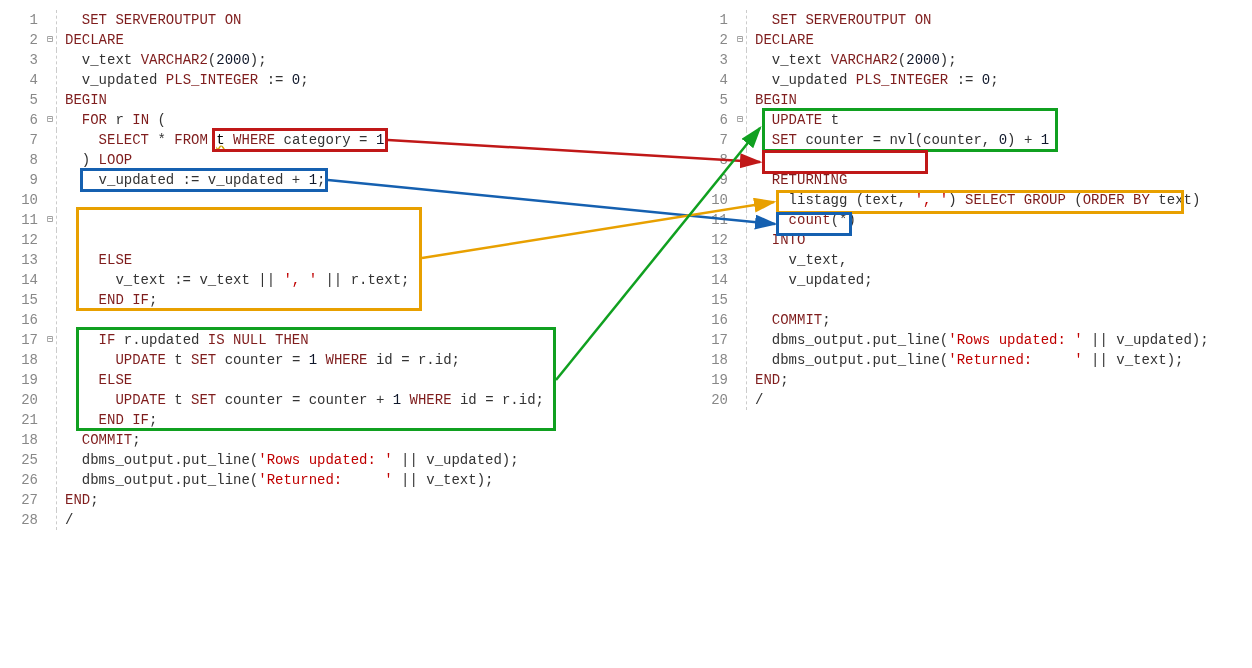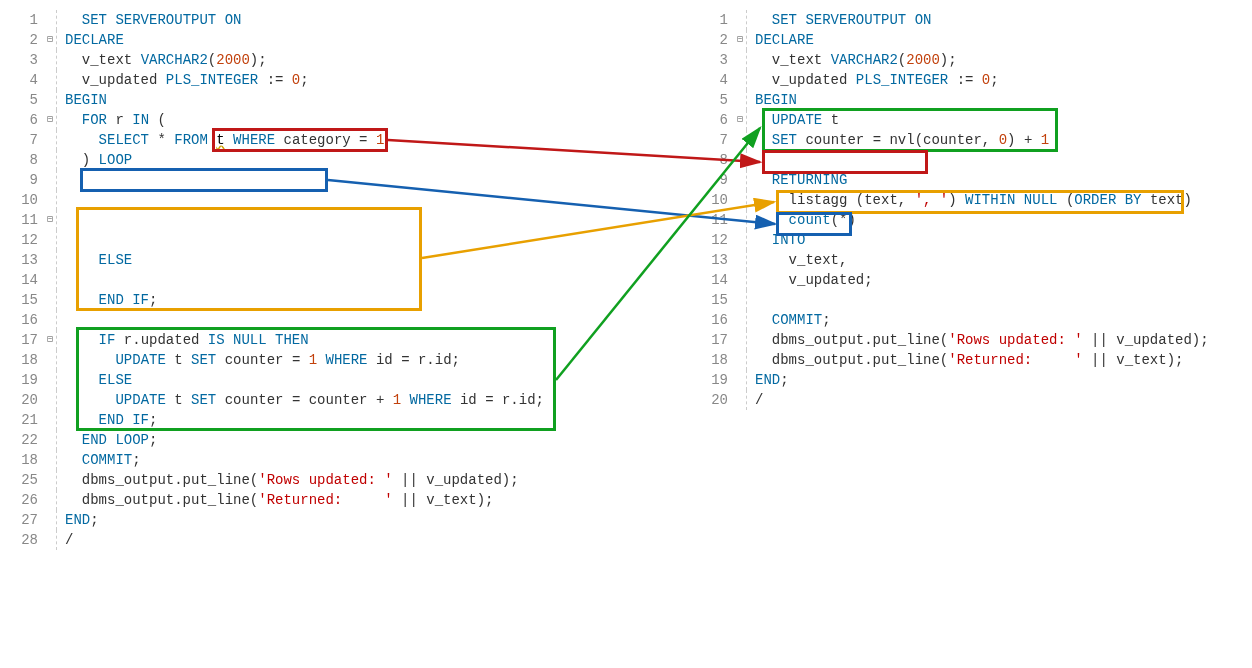--- a/index.html
+++ b/index.html
@@ -41,22 +41,22 @@
   }
   .gutter-line {
     width: 2px;
     border-left: 1px dashed #ccc;
     margin-right: 6px;
     height: 20px;
   }
   .code {
     position: relative;
   }
-  .kw { color: #0369a1; font-weight: normal; }
-  .num { color: #c2410c; }
+  .kw { color: #7f1d1d; font-weight: normal; }
+  .num { color: #0f172a; }
   .str { color: #c00000; }
   .plain { color: #333; }
   .wavy { text-decoration: underline wavy #d0a000; }
   .highlight-box {
     position: absolute;
     box-sizing: border-box;
     background: transparent;
     pointer-events: none;
   }
   svg.arrows {
@@ -73,51 +73,50 @@
 
 <div class="editor left" id="ed-left">
     <div class="line"><span class="ln">1</span><span class="fold"> </span><span class="gutter-line"></span><span class="code"><span class="plain">  </span><span class="kw">SET SERVEROUTPUT ON</span></span></div>
     <div class="line"><span class="ln">2</span><span class="fold">⊟</span><span class="gutter-line"></span><span class="code"><span class="kw">DECLARE</span></span></div>
     <div class="line"><span class="ln">3</span><span class="fold"> </span><span class="gutter-line"></span><span class="code"><span class="plain">  v_text </span><span class="kw">VARCHAR2</span><span class="plain">(</span><span class="num">2000</span><span class="plain">);</span></span></div>
     <div class="line"><span class="ln">4</span><span class="fold"> </span><span class="gutter-line"></span><span class="code"><span class="plain">  v_updated </span><span class="kw">PLS_INTEGER</span><span class="plain"> := </span><span class="num">0</span><span class="plain">;</span></span></div>
     <div class="line"><span class="ln">5</span><span class="fold"> </span><span class="gutter-line"></span><span class="code"><span class="kw">BEGIN</span></span></div>
     <div class="line"><span class="ln">6</span><span class="fold">⊟</span><span class="gutter-line"></span><span class="code"><span class="plain">  </span><span class="kw">FOR</span><span class="plain"> r </span><span class="kw">IN</span><span class="plain"> (</span></span></div>
     <div class="line"><span class="ln">7</span><span class="fold"> </span><span class="gutter-line"></span><span class="code"><span class="plain">    </span><span class="kw">SELECT</span><span class="plain"> * </span><span class="kw">FROM</span><span class="plain"> </span><span class="wavy">t</span><span class="plain"> </span><span class="kw">WHERE</span><span class="plain"> category = </span><span class="num">1</span></span></div>
     <div class="line"><span class="ln">8</span><span class="fold"> </span><span class="gutter-line"></span><span class="code"><span class="plain">  ) </span><span class="kw">LOOP</span></span></div>
-    <div class="line"><span class="ln">9</span><span class="fold"> </span><span class="gutter-line"></span></div>
+    <div class="line"><span class="ln">9</span><span class="fold"> </span><span class="gutter-line"></span><span class="code"><span class="plain">    v_updated := v_updated + </span><span class="num">1</span><span class="plain">;</span></span></div>
     <div class="line"><span class="ln">10</span><span class="fold"> </span><span class="gutter-line"></span><span class="code"><span class="plain"></span></span></div>
     <div class="line"><span class="ln">11</span><span class="fold">⊟</span><span class="gutter-line"></span></div>
     <div class="line"><span class="ln">12</span><span class="fold"> </span><span class="gutter-line"></span></div>
     <div class="line"><span class="ln">13</span><span class="fold"> </span><span class="gutter-line"></span><span class="code"><span class="plain">    </span><span class="kw">ELSE</span></span></div>
-    <div class="line"><span class="ln">14</span><span class="fold"> </span><span class="gutter-line"></span></div>
+    <div class="line"><span class="ln">14</span><span class="fold"> </span><span class="gutter-line"></span><span class="code"><span class="plain">      v_text := v_text || </span><span class="str">', '</span><span class="plain"> || r.text;</span></span></div>
     <div class="line"><span class="ln">15</span><span class="fold"> </span><span class="gutter-line"></span><span class="code"><span class="plain">    </span><span class="kw">END IF</span><span class="plain">;</span></span></div>
     <div class="line"><span class="ln">16</span><span class="fold"> </span><span class="gutter-line"></span><span class="code"><span class="plain"></span></span></div>
     <div class="line"><span class="ln">17</span><span class="fold">⊟</span><span class="gutter-line"></span><span class="code"><span class="plain">    </span><span class="kw">IF</span><span class="plain"> r.updated </span><span class="kw">IS NULL THEN</span></span></div>
     <div class="line"><span class="ln">18</span><span class="fold"> </span><span class="gutter-line"></span><span class="code"><span class="plain">      </span><span class="kw">UPDATE</span><span class="plain"> t </span><span class="kw">SET</span><span class="plain"> counter = </span><span class="num">1</span><span class="plain"> </span><span class="kw">WHERE</span><span class="plain"> id = r.id;</span></span></div>
     <div class="line"><span class="ln">19</span><span class="fold"> </span><span class="gutter-line"></span><span class="code"><span class="plain">    </span><span class="kw">ELSE</span></span></div>
     <div class="line"><span class="ln">20</span><span class="fold"> </span><span class="gutter-line"></span><span class="code"><span class="plain">      </span><span class="kw">UPDATE</span><span class="plain"> t </span><span class="kw">SET</span><span class="plain"> counter = counter + </span><span class="num">1</span><span class="plain"> </span><span class="kw">WHERE</span><span class="plain"> id = r.id;</span></span></div>
     <div class="line"><span class="ln">21</span><span class="fold"> </span><span class="gutter-line"></span><span class="code"><span class="plain">    </span><span class="kw">END IF</span><span class="plain">;</span></span></div>
-    <div class="line"><span class="ln">22</span><span class="fold"> </span><span class="gutter-line"></span><span class="code"><span class="plain">  </span><span class="kw">END LOOP</span><span class="plain">;</span></span></div>
     <div class="line"><span class="ln">18</span><span class="fold"> </span><span class="gutter-line"></span><span class="code"><span class="plain">  </span><span class="kw">COMMIT</span><span class="plain">;</span></span></div>
     <div class="line"><span class="ln">25</span><span class="fold"> </span><span class="gutter-line"></span><span class="code"><span class="plain">  dbms_output.put_line(</span><span class="str">'Rows updated: '</span><span class="plain"> || v_updated);</span></span></div>
     <div class="line"><span class="ln">26</span><span class="fold"> </span><span class="gutter-line"></span><span class="code"><span class="plain">  dbms_output.put_line(</span><span class="str">'Returned:     '</span><span class="plain"> || v_text);</span></span></div>
     <div class="line"><span class="ln">27</span><span class="fold"> </span><span class="gutter-line"></span><span class="code"><span class="kw">END</span><span class="plain">;</span></span></div>
     <div class="line"><span class="ln">28</span><span class="fold"> </span><span class="gutter-line"></span><span class="code"><span class="plain">/</span></span></div>
   </div>
 <div class="editor right" id="ed-right">
     <div class="line"><span class="ln">1</span><span class="fold"> </span><span class="gutter-line"></span><span class="code"><span class="plain">  </span><span class="kw">SET SERVEROUTPUT ON</span></span></div>
     <div class="line"><span class="ln">2</span><span class="fold">⊟</span><span class="gutter-line"></span><span class="code"><span class="kw">DECLARE</span></span></div>
     <div class="line"><span class="ln">3</span><span class="fold"> </span><span class="gutter-line"></span><span class="code"><span class="plain">  v_text </span><span class="kw">VARCHAR2</span><span class="plain">(</span><span class="num">2000</span><span class="plain">);</span></span></div>
     <div class="line"><span class="ln">4</span><span class="fold"> </span><span class="gutter-line"></span><span class="code"><span class="plain">  v_updated </span><span class="kw">PLS_INTEGER</span><span class="plain"> := </span><span class="num">0</span><span class="plain">;</span></span></div>
     <div class="line"><span class="ln">5</span><span class="fold"> </span><span class="gutter-line"></span><span class="code"><span class="kw">BEGIN</span></span></div>
     <div class="line"><span class="ln">6</span><span class="fold">⊟</span><span class="gutter-line"></span><span class="code"><span class="plain">  </span><span class="kw">UPDATE</span><span class="plain"> t</span></span></div>
     <div class="line"><span class="ln">7</span><span class="fold"> </span><span class="gutter-line"></span><span class="code"><span class="plain">  </span><span class="kw">SET</span><span class="plain"> counter = nvl(counter, </span><span class="num">0</span><span class="plain">) + </span><span class="num">1</span></span></div>
     <div class="line"><span class="ln">8</span><span class="fold"> </span><span class="gutter-line"></span></div>
     <div class="line"><span class="ln">9</span><span class="fold"> </span><span class="gutter-line"></span><span class="code"><span class="plain">  </span><span class="kw">RETURNING</span></span></div>
-    <div class="line"><span class="ln">10</span><span class="fold"> </span><span class="gutter-line"></span><span class="code"><span class="plain">    listagg (text, </span><span class="str">', '</span><span class="plain">) </span><span class="kw">WITHIN NULL</span><span class="plain"> (</span><span class="kw">ORDER BY</span><span class="plain"> text)</span></span></div>
+    <div class="line"><span class="ln">10</span><span class="fold"> </span><span class="gutter-line"></span><span class="code"><span class="plain">    listagg (text, </span><span class="str">', '</span><span class="plain">) </span><span class="kw">SELECT GROUP</span><span class="plain"> (</span><span class="kw">ORDER BY</span><span class="plain"> text)</span></span></div>
     <div class="line"><span class="ln">11</span><span class="fold"> </span><span class="gutter-line"></span><span class="code"><span class="plain">    </span><span class="kw">count</span><span class="plain">(*)</span></span></div>
     <div class="line"><span class="ln">12</span><span class="fold"> </span><span class="gutter-line"></span><span class="code"><span class="plain">  </span><span class="kw">INTO</span></span></div>
     <div class="line"><span class="ln">13</span><span class="fold"> </span><span class="gutter-line"></span><span class="code"><span class="plain">    v_text,</span></span></div>
     <div class="line"><span class="ln">14</span><span class="fold"> </span><span class="gutter-line"></span><span class="code"><span class="plain">    v_updated;</span></span></div>
     <div class="line"><span class="ln">15</span><span class="fold"> </span><span class="gutter-line"></span><span class="code"><span class="plain"></span></span></div>
     <div class="line"><span class="ln">16</span><span class="fold"> </span><span class="gutter-line"></span><span class="code"><span class="plain">  </span><span class="kw">COMMIT</span><span class="plain">;</span></span></div>
     <div class="line"><span class="ln">17</span><span class="fold"> </span><span class="gutter-line"></span><span class="code"><span class="plain">  dbms_output.put_line(</span><span class="str">'Rows updated: '</span><span class="plain"> || v_updated);</span></span></div>
     <div class="line"><span class="ln">18</span><span class="fold"> </span><span class="gutter-line"></span><span class="code"><span class="plain">  dbms_output.put_line(</span><span class="str">'Returned:     '</span><span class="plain"> || v_text);</span></span></div>
     <div class="line"><span class="ln">19</span><span class="fold"> </span><span class="gutter-line"></span><span class="code"><span class="kw">END</span><span class="plain">;</span></span></div>
     <div class="line"><span class="ln">20</span><span class="fold"> </span><span class="gutter-line"></span><span class="code"><span class="plain">/</span></span></div>

